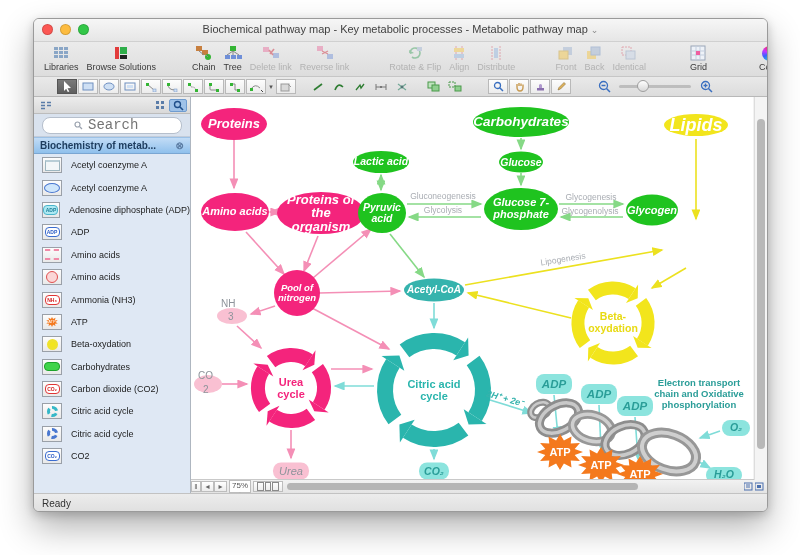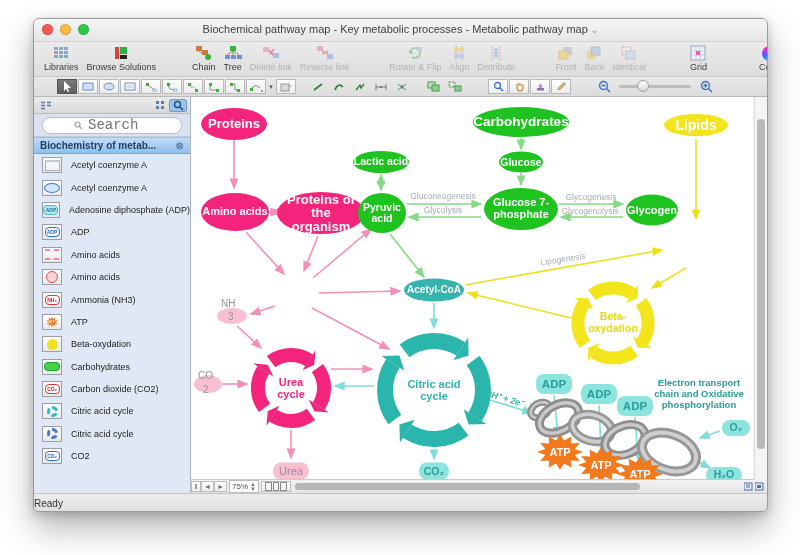--- a/index.html
+++ b/index.html
@@ -73,26 +73,26 @@
   .t-burst.orange{background:#f47a1f;}
   
   .canvaswrap{position:relative;flex:1;display:flex;flex-direction:column;background:#f2f2f2;}
   .canvas{position:relative;width:562px;height:383px;background:#ffffff;overflow:hidden;}
   .vscroll{position:absolute;right:0;top:0;width:13px;height:383px;background:#f4f4f4;border-left:1px solid #ddd;box-sizing:border-box;}
   .vthumb{position:absolute;left:2px;top:22px;width:8px;height:330px;background:#b8b8b8;border-radius:4px;}
   .pagerrow{height:13px;background:linear-gradient(#f2f2f2,#e4e4e4);border-top:1px solid #c9c9c9;
     display:flex;align-items:center;font-size:8px;color:#555;}
   .pbtn{height:11px;border:1px solid #bdbdbd;background:linear-gradient(#fff,#ececec);display:flex;align-items:center;justify-content:center;
     padding:0 3px;box-sizing:border-box;color:#666;}
-  .zoombox{display:flex;align-items:center;border:1px solid #bdbdbd;background:#fff;height:11px;padding:0 2px;margin:0 2px;gap:2px;}
+  .zoombox{display:flex;align-items:center;border:1px solid #bdbdbd;background:#fff;height:11px;padding:0 2px;margin:0 2px;gap:2px;flex-direction:column;}
   .hscroll{flex:1;position:relative;height:9px;margin:0 4px;}
   .hthumb{position:absolute;left:0px;top:1px;height:7px;width:78%;background:#b5b5b5;border-radius:4px;}
   
   .node{position:absolute;transform:translate(-50%,-50%);display:flex;align-items:center;justify-content:center;
-    text-align:center;color:#fff;font-weight:bold;line-height:1.05;}
+    text-align:center;color:#fff;font-weight:bold;line-height:1.05;font-style:italic;}
   .ell{border-radius:50%;}
   .rr{border-radius:8px;}
   .pink{background:#f4247c;}
   .green{background:#1fc31f;}
   .yellow{background:#f2e51c;}
   .tealbg{background:#35b3ad;}
   .lpink{background:#f9c0d2;}
   .lteal{background:#8ce4de;}
   .graytx{color:#8d939a;font-weight:normal;}
   .tealtx{color:#2a9d98;}
@@ -100,21 +100,21 @@
   .ringlbl{position:absolute;transform:translate(-50%,-50%);text-align:center;font-weight:bold;line-height:1.1;}
   .edgelbl{position:absolute;transform:translate(-50%,-50%);font-size:8.5px;color:#a9adb3;white-space:nowrap;}
   .burst{position:absolute;transform:translate(-50%,-50%);background:#f4791d;color:#fff;font-weight:bold;
     display:flex;align-items:center;justify-content:center;font-size:11px;}
   .etext{position:absolute;transform:translate(-50%,-50%);width:106px;text-align:center;font-size:9.5px;
     font-weight:bold;color:#2a9d98;line-height:1.15;}
   .freelbl{position:absolute;font-size:10px;color:#8d939a;}
   
   .statusbar{position:relative;height:19px;background:linear-gradient(#ececec,#dfdfdf);border-top:1px solid #c2c2c2;
     display:flex;align-items:center;font-size:10px;color:#333;}
-  .statusbar .ready{margin-left:0;}
+  .statusbar .ready{margin-left:8px;}
   .statusbar .coords{position:absolute;left:0;right:0;text-align:center;}
 </style>
 </head>
 <body>
 
 <div class="page">
  <div class="window">
 
   <div class="titlebar">
     <div class="traffic">
@@ -654,21 +654,22 @@
 
         <div class="node ell pink" style="left:43px;top:27px;width:66px;height:32px;font-size:13px;">Proteins</div>
         <div class="node ell pink" style="left:44px;top:115px;width:68px;height:38px;font-size:11px;">Amino acids</div>
         <div class="node ell pink" style="left:130px;top:116px;width:80px;height:42px;font-size:13px;padding:0 4px;">Proteins of the organism</div>
         <div class="node ell green" style="left:190px;top:65px;width:56px;height:22px;font-size:10.5px;">Lactic acid</div>
         <div class="node ell green" style="left:191px;top:116px;width:48px;height:40px;font-size:10.5px;">Pyruvic acid</div>
         <div class="node ell green" style="left:330px;top:25px;width:96px;height:30px;font-size:13.5px;">Carbohydrates</div>
         <div class="node ell green" style="left:330px;top:65px;width:44px;height:21px;font-size:10.5px;">Glucose</div>
         <div class="node ell green" style="left:330px;top:112px;width:74px;height:42px;font-size:11px;">Glucose 7-phosphate</div>
         <div class="node ell green" style="left:461px;top:113px;width:52px;height:31px;font-size:11px;">Glycogen</div>
-        <div class="node ell yellow" style="left:505px;top:28px;width:64px;height:22px;font-size:14px;">Lipids</div>
+        <div class="node ell yellow" style="left:505px;top:28px;width:64px;height:22px;font-size:18px;">Lipids</div>
+        <div class="node ell pink" style="left:106px;top:196px;width:46px;height:46px;font-size:9.5px;">Pool of nitrogen</div>
         <div class="node ell tealbg" style="left:243px;top:193px;width:60px;height:23px;font-size:10px;">Acetyl-CoA</div>
 
         <div class="node ell lpink" style="left:41px;top:219px;width:30px;height:16px;"></div>
         <div class="freelbl" style="left:30px;top:201px;">NH</div>
         <div class="freelbl" style="left:37px;top:214px;">3</div>
 
         <div class="node ell lpink" style="left:17px;top:287px;width:28px;height:18px;"></div>
         <div class="freelbl" style="left:7px;top:273px;">CO</div>
         <div class="freelbl" style="left:12px;top:287px;">2</div>
 

